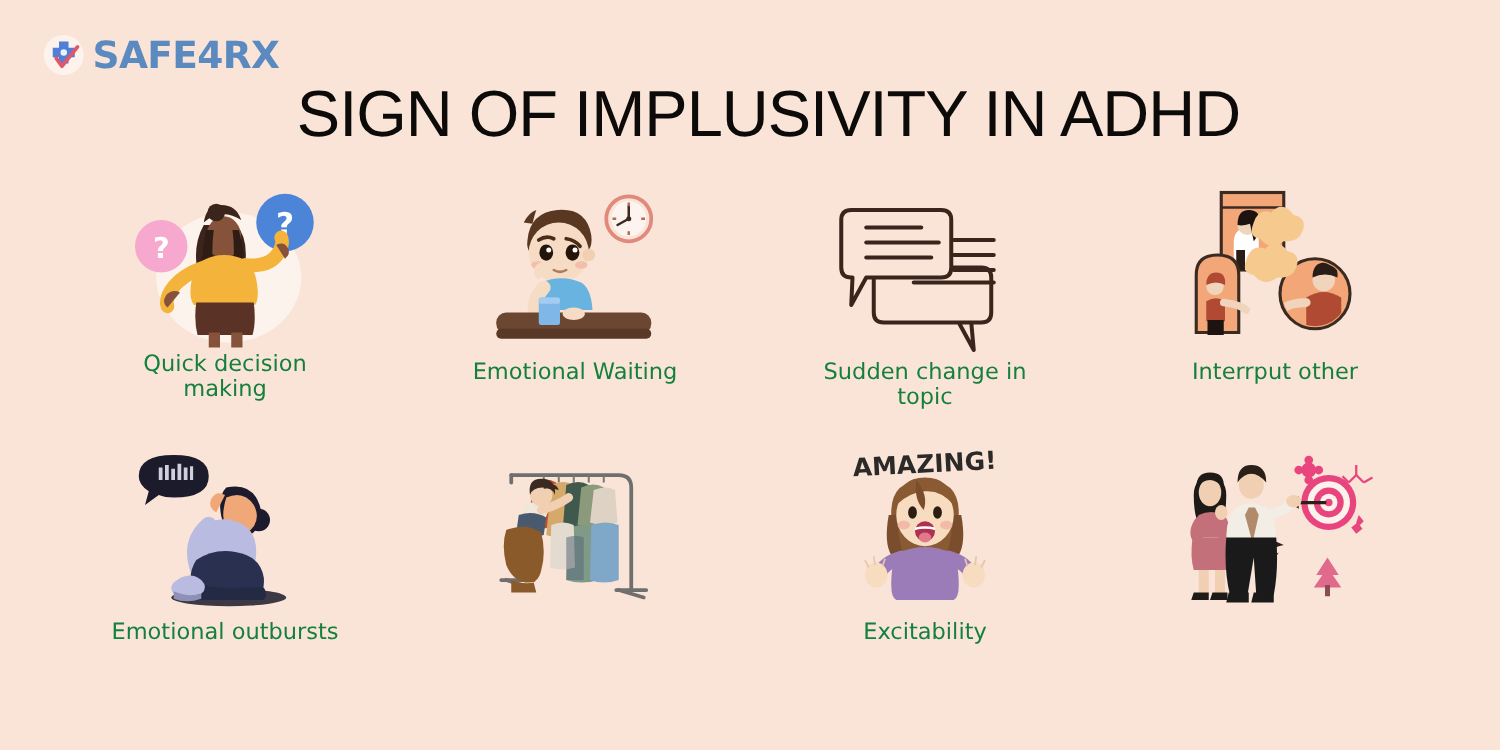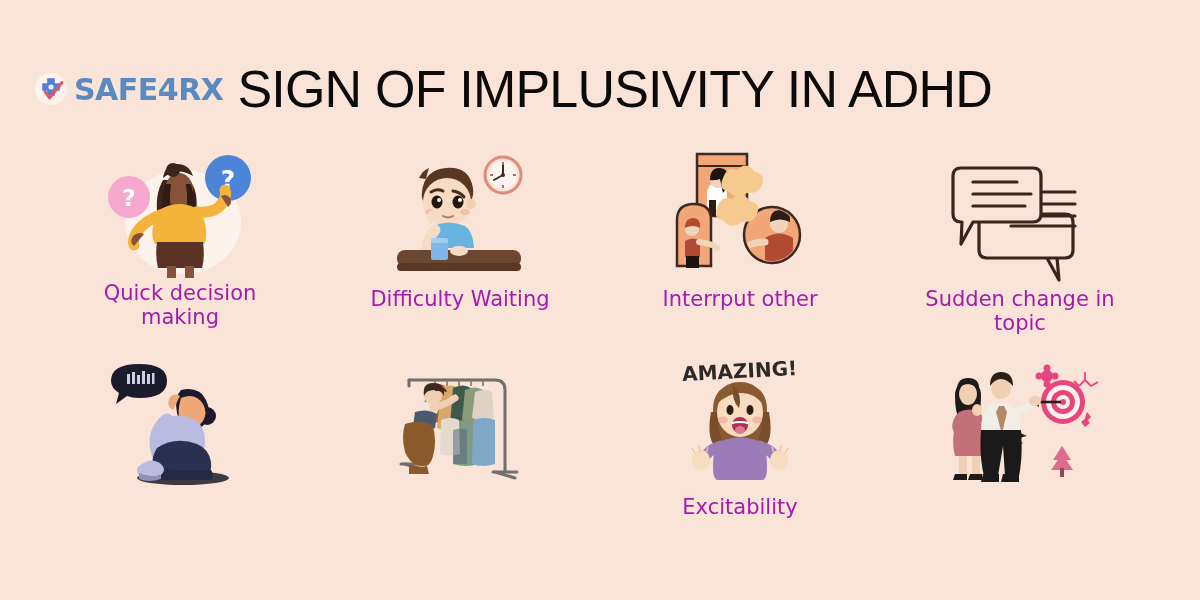--- a/index.html
+++ b/index.html
@@ -12,24 +12,23 @@
     background: #f9e4d7;
     font-family: "Liberation Sans", sans-serif;
     overflow: hidden;
     position: relative;
   }
 
   
   #header {
     position: absolute;
     left: 34px;
-    top: 60px;
+    top: 27px;
     height: 58px;
     display: flex;
-    align-items: center;
   }
   #logo-mark {
     width: 34px;
     height: 34px;
     flex: 0 0 34px;
     position: relative;
     margin-right: 6px;
   }
   #logo-text {
     font-size: 30px;
@@ -66,23 +65,23 @@
     align-items: center;
     justify-content: flex-start;
   }
   .art {
     width: 170px;
     height: 130px;
     position: relative;
   }
   .caption {
     margin-top: 6px;
-    font-size: 21px;
+    font-size: 18px;
     line-height: 1.12;
-    color: #a21caf;
+    color: #15803d;
     text-align: center;
     max-width: 190px;
     font-family: "DejaVu Sans", sans-serif;
   }
   .cell.r1 .caption { margin-top: 8px; }
   .cell.c1.r1 .caption { margin-top: 2px; }
 
   svg { display: block; overflow: visible; }
 </style>
 </head>
@@ -185,21 +184,44 @@
 
         <rect x="22" y="100" width="124" height="17" rx="8" fill="#6b4630"></rect>
         <rect x="22" y="113" width="124" height="8" rx="4" fill="#5a3827"></rect>
 
         <rect x="56" y="88" width="17" height="22" rx="2" fill="#7fb8e8"></rect>
         <rect x="56" y="88" width="17" height="5" rx="2" fill="#a3cdf0"></rect>
 
         <ellipse cx="84" cy="101" rx="9" ry="5" fill="#f6dcc4"></ellipse>
       </svg>
     </div>
-    <div class="caption">Difficulty Waiting</div>
+    <div class="caption">Emotional Waiting</div>
+  </div>
+
+  <div class="cell c4 r1">
+    <div class="art">
+      <svg width="170" height="130" viewBox="0 0 170 130">
+        <g stroke="#3b241c" stroke-width="3.2" fill="none" stroke-linecap="round" stroke-linejoin="round">
+
+          <path d="M52 64 l78 0 q8 0 8 8 l0 28 q0 8 -8 8 l-18 0 l12 22 l-2 -22 l-70 0 q-8 0 -8 -8 l0 -28 q0 -8 8 -8z"></path>
+
+          <path d="M26 18 l72 0 q8 0 8 8 l0 38 q0 8 -8 8 l-60 0 l-12 22 l1 -22 l-1 0 q-8 0 -8 -8 l0 -38 q0 -8 8 -8z" fill="#f9e4d7"></path>
+
+          <line x1="38" y1="32" x2="82" y2="32"></line>
+          <line x1="38" y1="44" x2="96" y2="44"></line>
+          <line x1="38" y1="56" x2="90" y2="56"></line>
+
+          <line x1="108" y1="42" x2="140" y2="42"></line>
+          <line x1="108" y1="54" x2="140" y2="54"></line>
+          <line x1="108" y1="66" x2="140" y2="66"></line>
+          <line x1="76" y1="76" x2="140" y2="76"></line>
+        </g>
+      </svg>
+    </div>
+    <div class="caption">Sudden change in topic</div>
   </div>
 
   <div class="cell c3 r1">
     <div class="art">
       <svg width="170" height="130" viewBox="0 0 170 130">
 
         <rect x="42" y="4" width="50" height="62" fill="#f3a678" stroke="#3b2a22" stroke-width="2.5"></rect>
         <line x1="42" y1="16" x2="92" y2="16" stroke="#3b2a22" stroke-width="2"></line>
         <g>
           <path d="M52 66 l0 -22 q0 -10 9 -12 q9 -2 11 8 l0 26z" fill="#ffffff"></path>
@@ -228,43 +250,20 @@
             <clipPath id="ccl">
               <circle cx="117" cy="85" r="26"></circle>
             </clipPath>
           </defs>
 
         <path d="M68 28 q4 -12 14 -8 q9 -10 18 2 q11 2 7 13 q-3 9 -15 8 q-11 8 -19 -2 q-10 -1 -5 -13z" fill="#f6c98e"></path>
         <path d="M62 58 q4 -13 15 -9 q9 -10 18 2 q11 2 7 13 q-3 9 -15 8 q-11 8 -19 -2 q-10 -1 -6 -12z" fill="#f6c98e"></path>
       </svg>
     </div>
     <div class="caption">Interrput other</div>
-  </div>
-
-  <div class="cell c4 r1">
-    <div class="art">
-      <svg width="170" height="130" viewBox="0 0 170 130">
-        <g stroke="#3b241c" stroke-width="3.2" fill="none" stroke-linecap="round" stroke-linejoin="round">
-
-          <path d="M52 64 l78 0 q8 0 8 8 l0 28 q0 8 -8 8 l-18 0 l12 22 l-2 -22 l-70 0 q-8 0 -8 -8 l0 -28 q0 -8 8 -8z"></path>
-
-          <path d="M26 18 l72 0 q8 0 8 8 l0 38 q0 8 -8 8 l-60 0 l-12 22 l1 -22 l-1 0 q-8 0 -8 -8 l0 -38 q0 -8 8 -8z" fill="#f9e4d7"></path>
-
-          <line x1="38" y1="32" x2="82" y2="32"></line>
-          <line x1="38" y1="44" x2="96" y2="44"></line>
-          <line x1="38" y1="56" x2="90" y2="56"></line>
-
-          <line x1="108" y1="42" x2="140" y2="42"></line>
-          <line x1="108" y1="54" x2="140" y2="54"></line>
-          <line x1="108" y1="66" x2="140" y2="66"></line>
-          <line x1="76" y1="76" x2="140" y2="76"></line>
-        </g>
-      </svg>
-    </div>
-    <div class="caption">Sudden change in topic</div>
   </div>
 
   <div class="cell c1 r2">
     <div class="art">
       <svg width="170" height="130" viewBox="0 0 170 130">
 
         <path d="M44 4 q28 0 28 17 q0 17 -28 17 q-7 0 -12 -2 l-11 8 l3 -11 q-8 -5 -8 -12 q0 -17 28 -17z" fill="#1b1b2c"></path>
         <g fill="#cfcfe0">
           <rect x="32" y="14" width="3" height="10"></rect>
           <rect x="37" y="12" width="3" height="12"></rect>
@@ -287,20 +286,21 @@
 
         <path d="M78 50 q-7 -4 -4 -11 q4 -7 11 -3" fill="#f0a878"></path>
 
         <path d="M62 88 q18 -12 40 -4 q12 5 14 18 q1 10 -4 14 l-52 0 q-6 -16 2 -28z" fill="#2a3150"></path>
         <path d="M58 104 q14 8 40 6 l18 0 q4 6 0 10 l-58 0 q-6 -8 0 -16z" fill="#242a44"></path>
 
         <path d="M44 106 q12 -10 22 -2 q6 6 0 11 q-12 4 -22 0 q-4 -5 0 -9z" fill="#b9bbe0"></path>
         <path d="M44 113 q12 5 22 2 l0 4 q-12 4 -22 0z" fill="#8e90b8"></path>
       </svg>
     </div>
+    <div class="caption">Emotional outbursts</div>
   </div>
 
   <div class="cell c2 r2">
     <div class="art">
       <svg width="170" height="130" viewBox="0 0 170 130">
 
         <g stroke="#6f6f6f" stroke-width="3" fill="none" stroke-linecap="round">
           <path d="M34 20 l86 0 q10 0 10 10 l0 82"></path>
           <line x1="34" y1="20" x2="34" y2="26"></line>
           <line x1="120" y1="112" x2="140" y2="118"></line>

